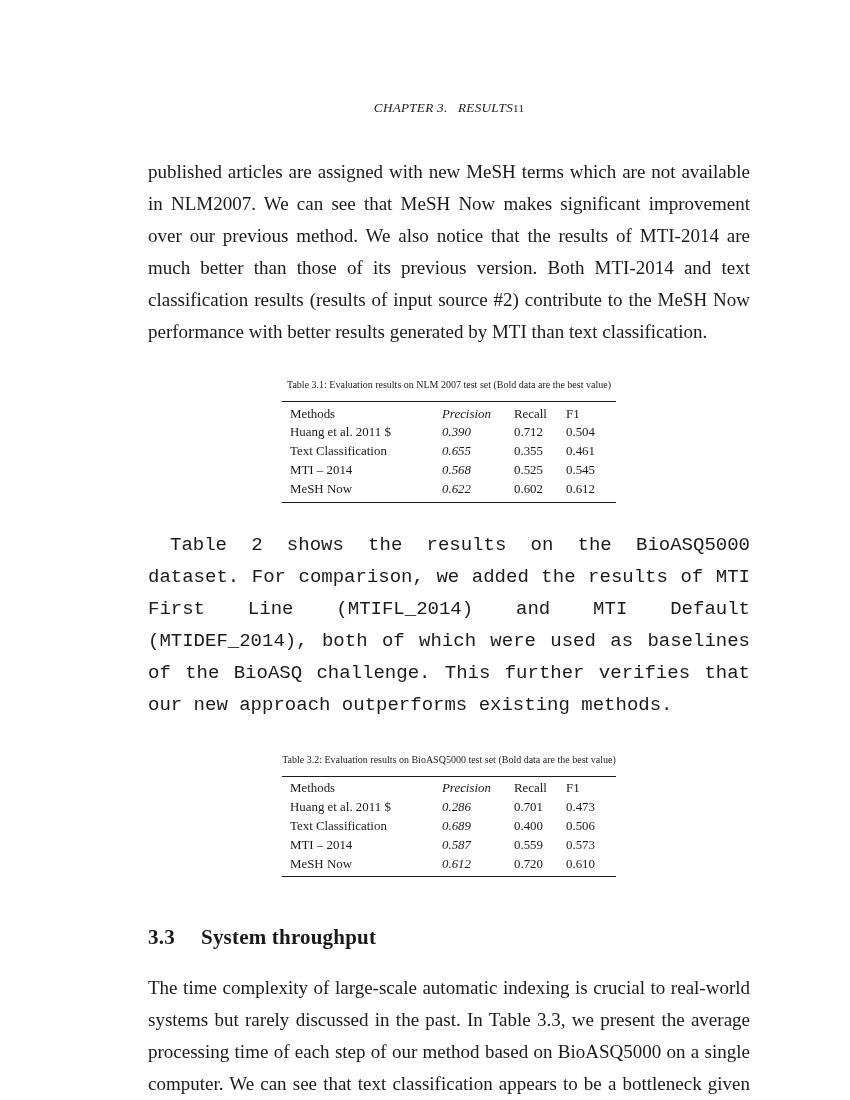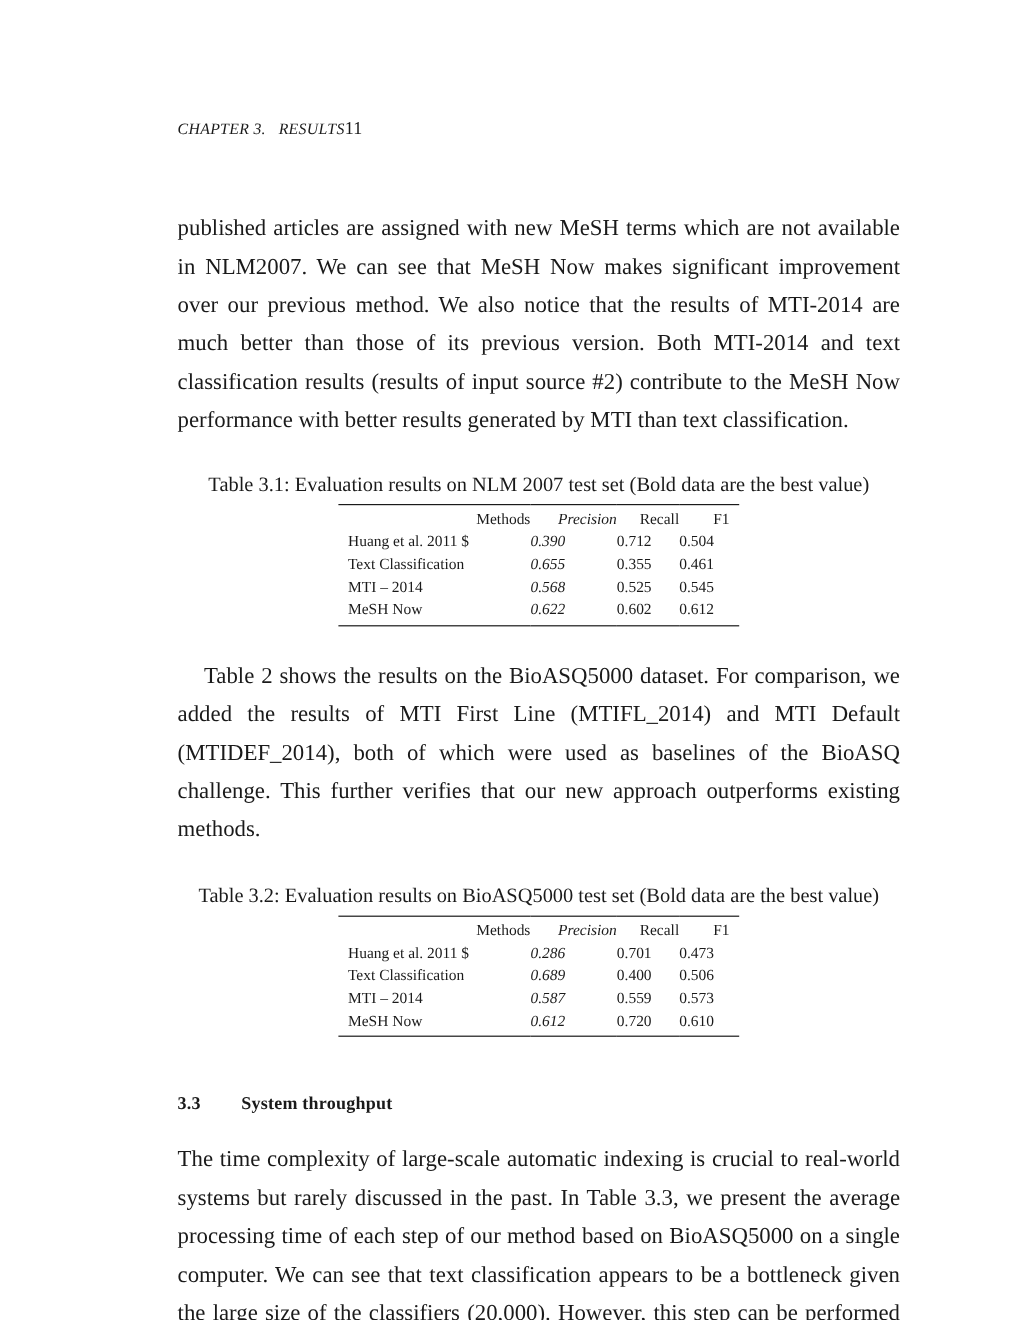--- a/index.html
+++ b/index.html
@@ -25,70 +25,71 @@
   .content {
     position: absolute;
     left: 148px;
     top: 100px;
     width: 602px;
   }
 
   
   .runhead {
     display: flex;
-    justify-content: flex-start;
+    justify-content: center;
     align-items: baseline;
     font-style: italic;
     font-size: 13.2px;
     letter-spacing: 0.25px;
-    margin-bottom: 58px;
+    margin-bottom: 40px;
   }
   .runhead .chapline {
     white-space: pre;
   }
   .runhead .folio {
     font-style: normal;
-    font-size: 15px;
+    font-size: 11px;
   }
 
   
   p.body {
     margin: 0;
     font-size: 19px;
     line-height: 32px;
     text-align: justify;
     text-justify: inter-word;
     hyphens: none;
   }
   p.body.indent {
     text-indent: 22px;
+    font-family: Liberation Mono, monospace;
   }
   .gap-after-p1 { height: 28px; }
   .gap-after-t1 { height: 26px; }
   .gap-after-p2 { height: 30px; }
   .gap-after-t2 { height: 48px; }
 
   
   h2.section {
     margin: 0 0 22px 0;
-    font-size: 15px;
+    font-size: 21px;
     font-weight: bold;
     letter-spacing: 0.2px;
   }
   h2.section .secnum {
     display: inline-block;
     min-width: 53px;
   }
 
   
   .table-block {
     width: 100%;
   }
   .tbl-caption {
-    font-size: 17px;
+    font-size: 10px;
     text-align: center;
     margin-bottom: 8px;
     line-height: 17px;
   }
   table.data {
     border-collapse: collapse;
     margin: 0 auto;
     font-size: 12.9px;
   }
   table.data td {
@@ -105,21 +106,20 @@
   table.data tr.toprule td {
     border-top: 1.15px solid #1a1a1a;
     padding-top: 3.5px;
   }
   table.data tr.botrule td {
     border-bottom: 1.15px solid #1a1a1a;
     padding-bottom: 3.5px;
   }
   table.data tr.head td {
     padding-top: 3.5px;
-    text-align: right;
   }
 </style>
 </head>
 <body>
 
 <div class="page">
   <div class="content">
 
     <div class="runhead">
       <span class="chapline">CHAPTER 3.   RESULTS</span>

